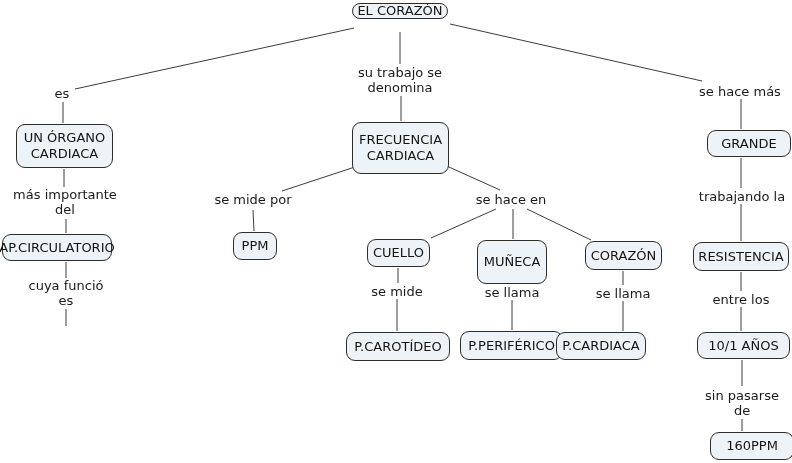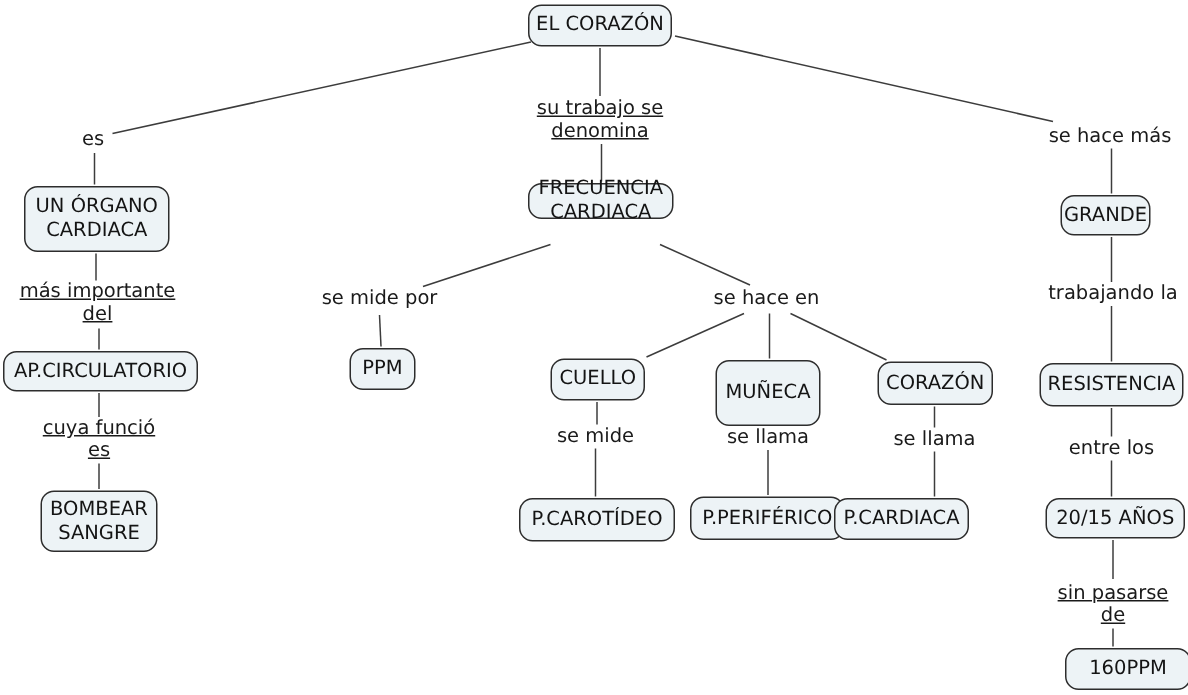--- a/index.html
+++ b/index.html
@@ -43,21 +43,20 @@
     position: absolute;
     transform: translate(-50%, -50%);
     font-size: 13px;
     line-height: 15px;
     color: #1a1a1a;
     white-space: nowrap;
     text-align: center;
   }
   .link-label.wrap {
     white-space: normal;
-    text-decoration: underline;
   }
 </style>
 </head>
 <body>
 
 <div class="canvas">
 
   <svg class="wires" viewBox="0 0 792 463" aria-hidden="true">
 
     <line x1="354" y1="28" x2="75" y2="89"></line>
@@ -85,49 +84,48 @@
     <line x1="450" y1="24" x2="702" y2="81"></line>
     <line x1="741" y1="99" x2="741" y2="129"></line>
     <line x1="741" y1="158" x2="741" y2="188"></line>
     <line x1="741" y1="204" x2="741" y2="241"></line>
     <line x1="741" y1="272" x2="741" y2="291"></line>
     <line x1="741" y1="307" x2="741" y2="331"></line>
     <line x1="742" y1="360" x2="742" y2="386"></line>
     <line x1="742" y1="419" x2="742" y2="431"></line>
   </svg>
 
-  <div class="node" style="left:352px;top:3px;width:96px;height:28px">EL CORAZÓN</div>
+  <div class="node" style="left:352px;top:3px;width:96px;height:16px">EL CORAZÓN</div>
 
   <div class="node" style="left:16px;top:124px;width:97px;height:44px">UN ÓRGANO CARDIACA</div>
 
-  <div class="node" style="left:2px;top:234px;width:130px;height:27px">AP.CIRCULATORIO</div>
+  <div class="node" style="left:2px;top:234px;width:110px;height:27px">AP.CIRCULATORIO</div>
 
-  <div class="node" style="left:27px;top:327px;width:78px;height:41px">BOMBEAR SANGRE</div>
 
-  <div class="node" style="left:352px;top:122px;width:97px;height:24px">FRECUENCIA CARDIACA</div>
+  <div class="node" style="left:352px;top:122px;width:97px;height:52px">FRECUENCIA CARDIACA</div>
 
   <div class="node" style="left:233px;top:232px;width:44px;height:28px">PPM</div>
 
   <div class="node" style="left:367px;top:239px;width:63px;height:28px">CUELLO</div>
 
   <div class="node" style="left:477px;top:240px;width:70px;height:44px">MUÑECA</div>
 
   <div class="node" style="left:585px;top:241px;width:77px;height:29px">CORAZÓN</div>
 
   <div class="node" style="left:346px;top:332px;width:104px;height:29px">P.CAROTÍDEO</div>
 
   <div class="node" style="left:460px;top:331px;width:103px;height:29px">P.PERIFÉRICO</div>
 
   <div class="node" style="left:556px;top:332px;width:90px;height:28px">P.CARDIACA</div>
 
-  <div class="node" style="left:707px;top:130px;width:60px;height:27px">GRANDE</div>
+  <div class="node" style="left:707px;top:130px;width:84px;height:27px">GRANDE</div>
 
   <div class="node" style="left:693px;top:242px;width:96px;height:29px">RESISTENCIA</div>
 
-  <div class="node" style="left:697px;top:332px;width:93px;height:27px">20/15 AÑOS</div>
+  <div class="node" style="left:697px;top:332px;width:93px;height:27px">10/1 AÑOS</div>
 
   <div class="node" style="left:710px;top:432px;width:84px;height:28px">160PPM</div>
 
   <div class="link-label" style="left:62px;top:93px">es</div>
 
   <div class="link-label wrap" style="left:400px;top:80px;width:92px">su trabajo se denomina</div>
 
   <div class="link-label" style="left:740px;top:91px">se hace más</div>
 
   <div class="link-label wrap" style="left:65px;top:202px;width:106px">más importante del</div>

